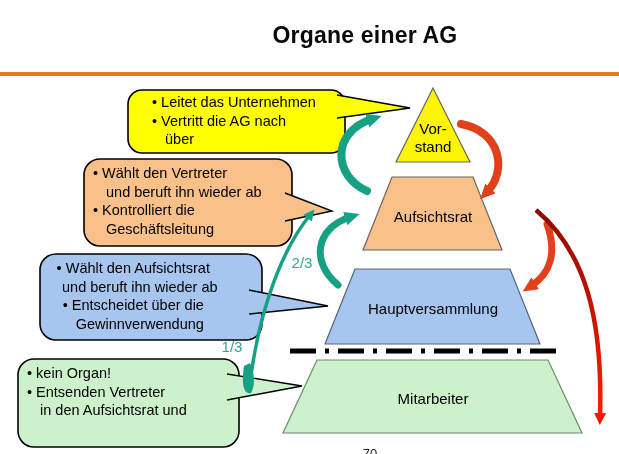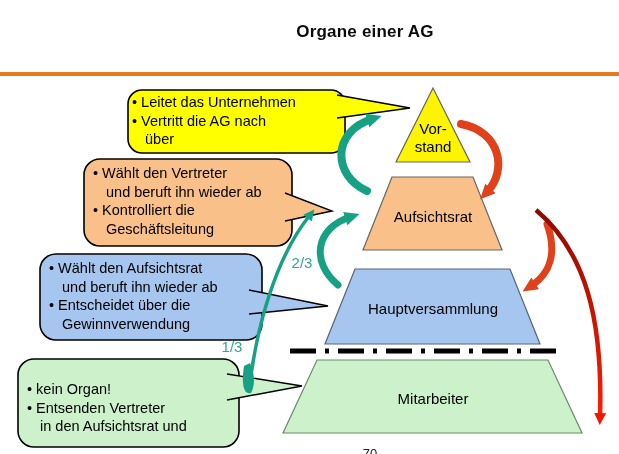--- a/index.html
+++ b/index.html
@@ -2,21 +2,21 @@
 <html><head>
 <meta charset="utf-8">
 <style>
   html,body{margin:0;padding:0;background:#fff;}
   .stage{
     position:relative;width:619px;height:454px;background:#ffffff;
     overflow:hidden;font-family:"Liberation Sans",sans-serif;color:#000;
   }
   .title{
     position:absolute;left:115px;top:22px;width:500px;text-align:center;
-    font-size:17px;font-weight:bold;letter-spacing:0.2px;color:#0a0a0a;
+    font-size:23px;font-weight:bold;letter-spacing:0.2px;color:#0a0a0a;
   }
   .rule{
     position:absolute;left:0;top:72px;width:619px;height:4px;background:#E87B17;
   }
   svg.diagram{position:absolute;left:0;top:0;}
   .callout-text{position:absolute;}
   .ln{font-size:14.5px;line-height:18.5px;white-space:nowrap;color:#000;}
   .ln.b::before{content:"• ";}
   .ln.c{padding-left:13px;}
   .pyr-label{font-size:15px;fill:#000;}
@@ -90,41 +90,41 @@
     <text class="pyr-label" x="433" y="134" text-anchor="middle">Vor-</text>
     <text class="pyr-label" x="433" y="152" text-anchor="middle">stand</text>
     <text class="pyr-label" x="433" y="222" text-anchor="middle">Aufsichtsrat</text>
     <text class="pyr-label" x="433" y="314" text-anchor="middle">Hauptversammlung</text>
     <text class="pyr-label" x="433" y="404" text-anchor="middle">Mitarbeiter</text>
 
     <text class="frac-label" x="302" y="268" text-anchor="middle">2/3</text>
     <text class="frac-label" x="232" y="352" text-anchor="middle">1/3</text>
   </svg>
 
-  <div class="callout-text" style="left:132px;top:93px;">
+  <div class="callout-text" style="left:152px;top:93px;">
     <div class="ln b">Leitet das Unternehmen</div>
     <div class="ln b">Vertritt die AG nach</div>
     <div class="ln c">über</div>
   </div>
 
   <div class="callout-text" style="left:93px;top:164px;">
     <div class="ln b">Wählt den Vertreter</div>
     <div class="ln c">und beruft ihn wieder ab</div>
     <div class="ln b">Kontrolliert die</div>
     <div class="ln c">Geschäftsleitung</div>
   </div>
 
-  <div class="callout-text" style="left:49px;top:259px;">
+  <div class="callout-text" style="left:49px;top:259px;text-align:center;">
     <div class="ln b">Wählt den Aufsichtsrat</div>
     <div class="ln c">und beruft ihn wieder ab</div>
     <div class="ln b">Entscheidet über die</div>
     <div class="ln c">Gewinnverwendung</div>
   </div>
 
-  <div class="callout-text" style="left:27px;top:364px;margin-top:16px;">
+  <div class="callout-text" style="left:27px;top:364px;">
     <div class="ln b">kein Organ!</div>
     <div class="ln b">Entsenden Vertreter</div>
     <div class="ln c">in den Aufsichtsrat und</div>
   </div>
 
   <div class="page-num">70</div>
 
 </div>
 
 </body></html>

